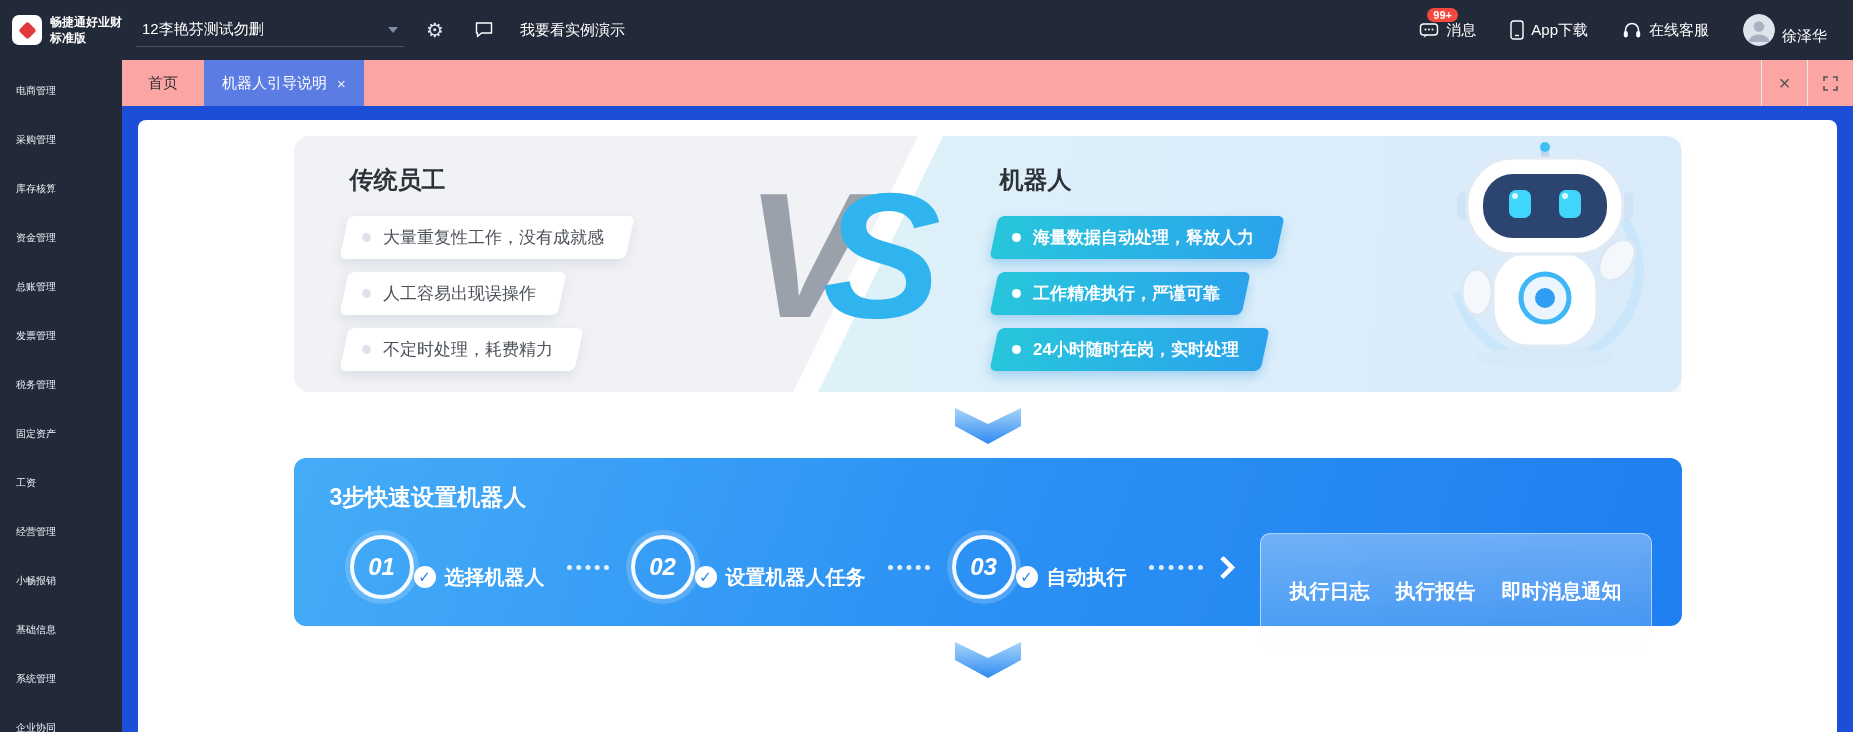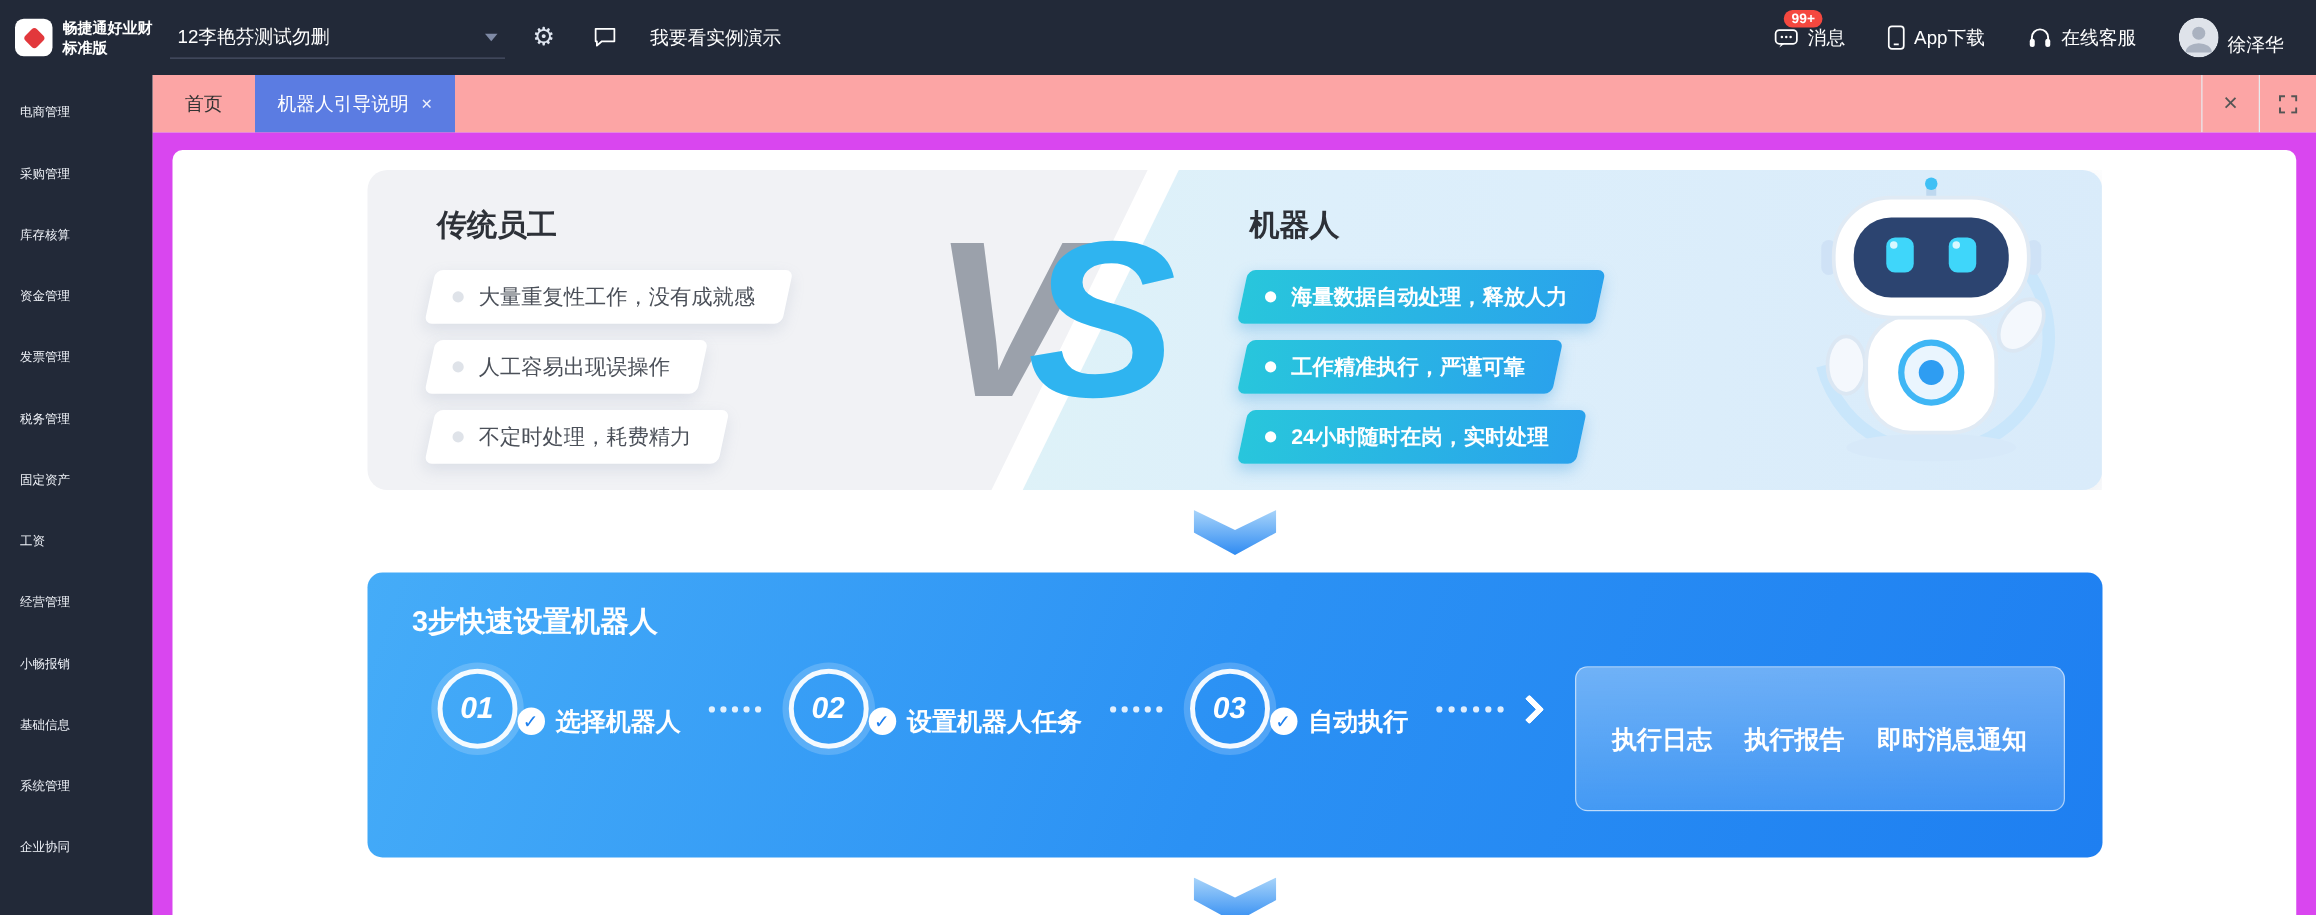--- a/index.html
+++ b/index.html
@@ -34,21 +34,21 @@
   
   .tabbar{position:absolute;top:60px;left:122px;right:0;height:46px;background:#fca5a5;display:flex;align-items:stretch}
   .tab{display:flex;align-items:center;padding:0 26px;font-size:15px;color:#333;cursor:pointer}
   .tab.active{background:#5b7ce2;color:#fff;gap:10px;padding:0 18px}
   .tab-close{font-size:15px;opacity:.9}
   .tab-controls{margin-left:auto;display:flex;align-items:stretch}
   .tab-ctrl{width:46px;display:flex;align-items:center;justify-content:center;
     border-left:1px solid #e8eaee;cursor:pointer;color:#555;font-size:20px}
 
   
-  .content{position:absolute;top:106px;left:122px;right:0;bottom:0;background:#d946ef;
+  .content{position:absolute;top:106px;left:122px;right:0;bottom:0;background:#1d4ed8;
     padding:14px 16px 0;overflow:hidden}
   .card{background:#fff;border-radius:8px;height:720px;padding-top:16px}
 
   
   .compare{position:relative;width:1388px;height:256px;margin:0 auto}
   .cmp-left{position:absolute;inset:0;border-radius:16px;background:#f1f2f5;
     clip-path:polygon(0 0,45% 0,36% 100%,0 100%)}
   .cmp-right{position:absolute;inset:0;border-radius:16px;
     background:linear-gradient(95deg,#e0f8f0 0%,#ddeffb 55%,#d9ebfa 100%);
     clip-path:polygon(46.8% 0,100% 0,100% 100%,37.8% 100%);
@@ -70,21 +70,21 @@
   .vs{position:absolute;left:452px;top:47%;transform:translateY(-50%);font-size:178px;
     font-style:italic;font-weight:bold;line-height:1;z-index:4;display:flex}
   .vs-v{color:#9ba1ab}
   .vs-s{color:#2fb4f0;margin-left:-42px}
   .robot{position:absolute;right:22px;top:4px;z-index:2}
 
   
   .down-arrow{display:flex;justify-content:center;margin:16px 0 14px}
 
   
-  .banner{position:relative;width:1388px;height:228px;margin:0 auto;border-radius:12px;
+  .banner{position:relative;width:1388px;height:168px;margin:0 auto;border-radius:12px;
     background:linear-gradient(110deg,#45acf8 0%,#2b91f4 50%,#1e7ff1 100%);
     padding:24px 30px 0 30px;color:#fff}
   .banner-title{font-size:23px;font-weight:bold;margin-left:6px}
   .steps-row{display:flex;align-items:flex-start;margin-top:22px;padding-left:26px}
   .step{display:flex;flex-direction:row;align-items:center;flex:0 0 auto}
   .step-circle{width:64px;height:64px;border-radius:50%;border:4px solid rgba(255,255,255,.95);
     box-shadow:0 0 0 5px rgba(255,255,255,.18);display:flex;align-items:center;justify-content:center;
     font-size:24px;font-weight:bold;font-style:italic}
   .step-label{display:flex;align-items:center;gap:9px;font-size:20px;font-weight:bold;margin-top:20px;white-space:nowrap}
   .check{width:22px;height:22px;border-radius:50%;background:#fff;color:#1f80ee;display:flex;
@@ -170,20 +170,21 @@
       <span>徐泽华</span>
     </div>
   </div>
 </header>
 
 <nav class="sidebar">
   <div class="side-item">电商管理</div>
   <div class="side-item">采购管理</div>
   <div class="side-item">库存核算</div>
   <div class="side-item">资金管理</div>
+  <div class="side-item">总账管理</div>
   <div class="side-item">发票管理</div>
   <div class="side-item">税务管理</div>
   <div class="side-item">固定资产</div>
   <div class="side-item">工资</div>
   <div class="side-item">经营管理</div>
   <div class="side-item">小畅报销</div>
   <div class="side-item">基础信息</div>
   <div class="side-item">系统管理</div>
   <div class="side-item">企业协同</div>
 </nav>

